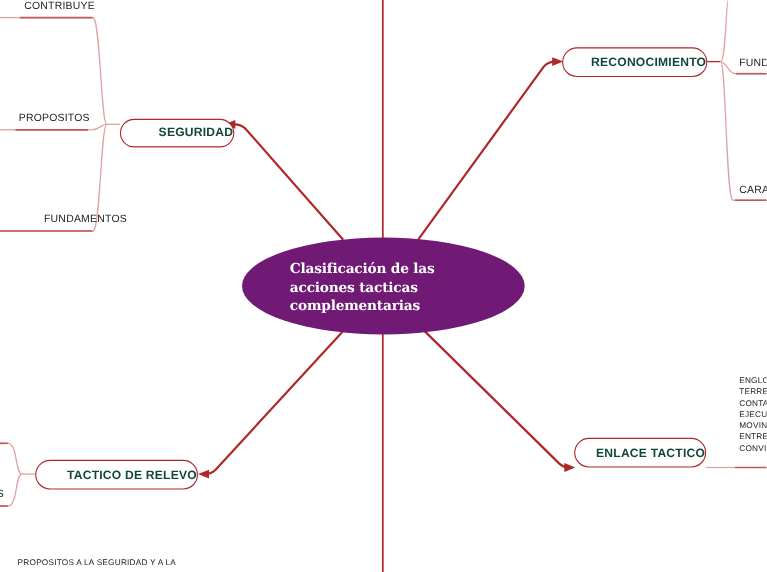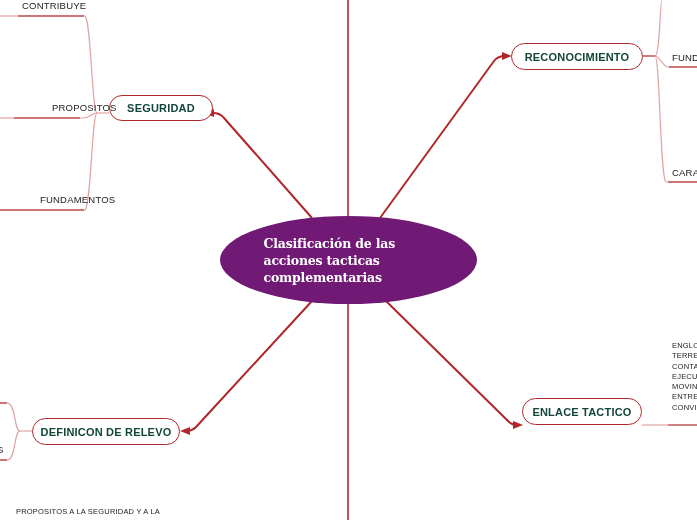--- a/index.html
+++ b/index.html
@@ -11,21 +11,21 @@
       display: flex; align-items: center; justify-content: center;
     }
     .center-text {
       width: 150px; margin-left: -20px;
       color: #ffffff; font-family: "DejaVu Serif", serif; font-weight: bold;
       font-size: 12.5px; line-height: 17px; white-space: pre-line; letter-spacing: -0.2px;
     }
     .branch {
       position: absolute; box-sizing: border-box;
       border: 1.3px solid #b0272b; border-radius: 14px; background: #ffffff;
-      display: flex; align-items: center; justify-content: center;
+      display: flex; align-items: center; justify-content: flex-end;
       color: #12463a; font-family: "Liberation Sans", sans-serif; font-weight: bold; font-size: 11px;
       letter-spacing: 0.2px;
     }
     .leaf {
       position: absolute; font-family: "Liberation Sans", sans-serif; font-size: 9.5px; color: #222222;
       white-space: nowrap; letter-spacing: 0.2px;
     }
     .leaf-small {
       position: absolute; font-family: "Liberation Sans", sans-serif; font-size: 7.5px; color: #222222;
       white-space: pre-line; line-height: 10.3px; letter-spacing: 0.2px;
@@ -76,35 +76,35 @@
   <line x1="642" y1="425" x2="668" y2="425" stroke="#e0a3a4" stroke-width="1.2"></line>
   <line x1="668" y1="425" x2="697" y2="425" stroke="#c0575a" stroke-width="1.5"></line>
 </svg>
 
 <div class="center-node">
   <div class="center-text">Clasificación de las
 acciones tacticas
 complementarias</div>
 </div>
 
-<div class="branch" style="left:109px; top:95px; width:104px; height:26px;">
+<div class="branch" style="left:109px; top:108px; width:104px; height:26px;">
   <span>SEGURIDAD</span>
 </div>
 <div class="leaf" style="left:22px; top:0px;">CONTRIBUYE</div>
-<div class="leaf" style="left:17px; top:102px;margin-left:35px;">PROPOSITOS</div>
+<div class="leaf" style="left:17px; top:102px;">PROPOSITOS</div>
 <div class="leaf" style="left:1px; top:194px;margin-left:39px;">FUNDAMENTOS</div>
 
 <div class="branch" style="left:511px; top:43px; width:132px; height:27px;">
   <span>RECONOCIMIENTO</span>
 </div>
 <div class="leaf" style="left:672px; top:52px;">FUND</div>
 <div class="leaf" style="left:672px; top:167px;">CARA</div>
 
 <div class="branch" style="left:32px; top:418px; width:148px; height:27px;">
-  <span>DEFINICON DE RELEVO</span>
+  <span>TACTICO DE RELEVO</span>
 </div>
 <div class="leaf" style="left:-3px; top:444px;">S</div>
 
 <div class="branch" style="left:522px; top:398px; width:120px; height:27px;">
   <span>ENLACE TACTICO</span>
 </div>
 <div class="leaf-small" style="left:672px; top:341px;">ENGLO
 TERRE
 CONTA
 EJECU

